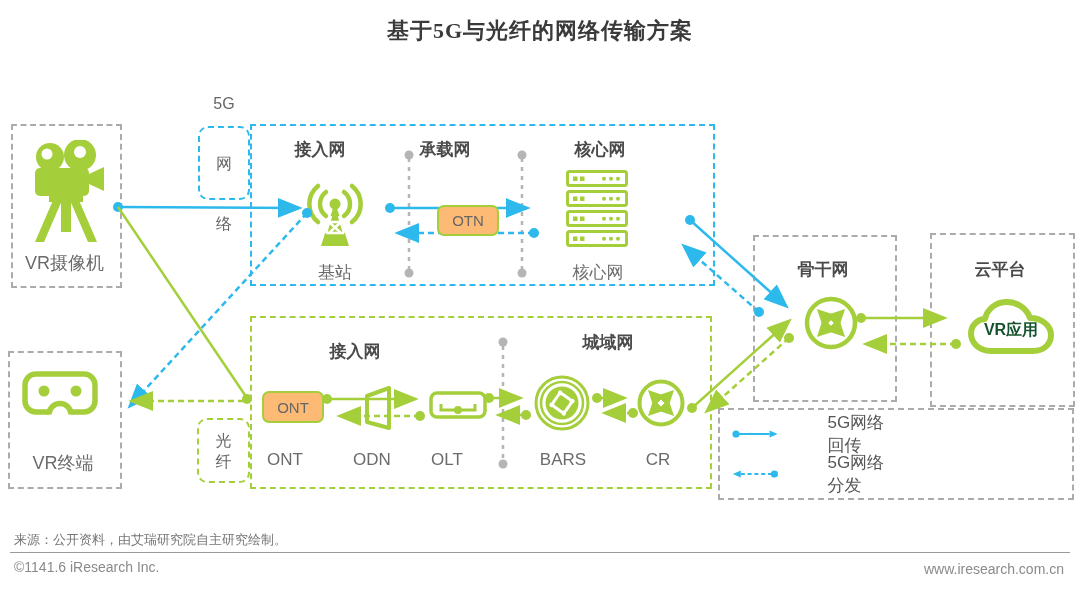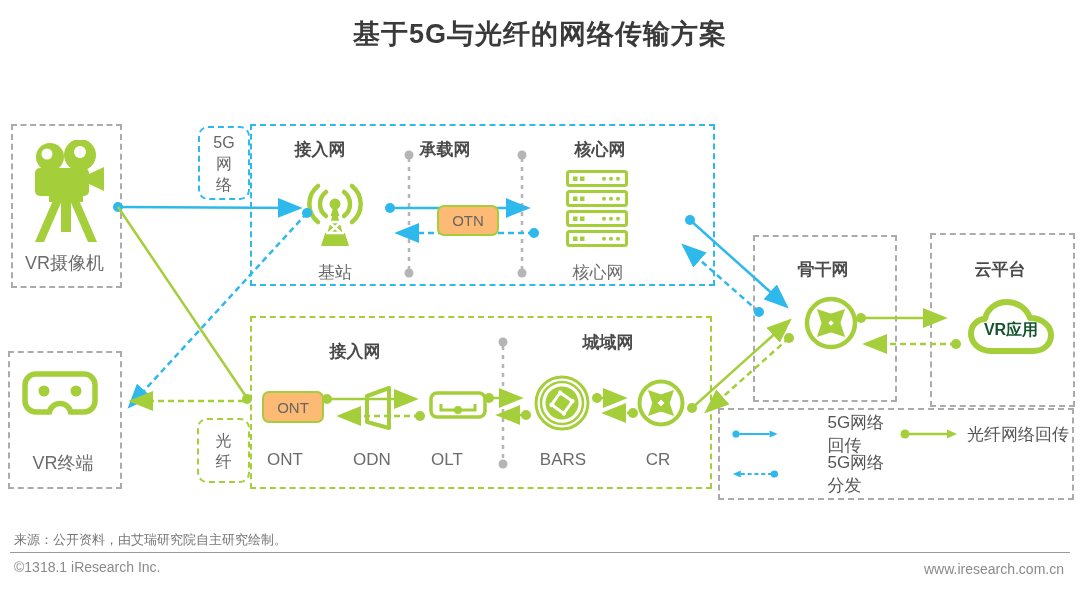--- a/index.html
+++ b/index.html
@@ -1,21 +1,21 @@
 <!DOCTYPE html>
 <html><head>
 <meta charset="utf-8">
 <style>
   html,body{margin:0;padding:0;background:#fff;}
   #stage{
     position:relative;width:1080px;height:589px;background:#ffffff;overflow:hidden;
     font-family:"Liberation Sans","DejaVu Sans",sans-serif;color:#666;
   }
   .abs{position:absolute;}
-  #title{left:0;top:16px;width:1080px;text-align:center;font-size:27px;font-weight:bold;color:#3a3a3a;letter-spacing:1px;z-index:5;}
+  #title{left:0;top:16px;width:1080px;text-align:center;font-size:22px;font-weight:bold;color:#3a3a3a;letter-spacing:1px;z-index:5;font-family:Liberation Serif, serif;}
   .dash-gray{border:2px dashed #ababab;z-index:1;}
   .dash-cyan{border:2px dashed #2eb9ec;z-index:1;}
   .dash-green{border:2px dashed #a5ce3b;z-index:1;}
   .tag{background:#fff;border-radius:10px;z-index:4;text-align:center;color:#666;font-size:16px;line-height:21px;display:flex;flex-direction:column;justify-content:center;}
   .seclabel{font-weight:bold;color:#4a4a4a;font-size:17px;text-align:center;width:100px;z-index:3;}
   .devlabel{color:#6b6b6b;font-size:17px;text-align:center;z-index:3;}
   .minibox{background:#fdba74;border:2px solid #a5ce3b;border-radius:7px;z-index:4;
     display:flex;align-items:center;justify-content:center;color:#666;font-size:15px;}
   .icon{z-index:2;}
   #connections{position:absolute;left:0;top:0;z-index:3;pointer-events:none;}
@@ -59,21 +59,21 @@
   <svg class="abs icon" style="left:22px;top:370px;" width="76" height="48" viewBox="0 0 76 46">
     <rect x="3" y="3" width="70" height="38" rx="11" fill="#fff" stroke="#a5ce3b" stroke-width="5.5"></rect>
     <path d="M27,44 A11,11 0 0,1 49,44 L49,46 L27,46 Z" fill="#fff"></path>
     <path d="M27,43.5 A11,11 0 0,1 49,43.5" fill="none" stroke="#a5ce3b" stroke-width="5.5"></path>
     <circle cx="22" cy="20" r="5.5" fill="#a5ce3b"></circle>
       <circle cx="54" cy="20" r="5.5" fill="#a5ce3b"></circle>
   </svg>
   <div class="abs devlabel" style="left:8px;top:451px;width:110px;font-size:18px;">VR终端</div>
 
   <div class="abs dash-cyan" style="left:250px;top:124px;width:461px;height:158px;"></div>
-  <div class="abs tag dash-cyan" style="left:198px;top:126px;width:48px;height:70px;">
+  <div class="abs tag dash-cyan" style="left:198px;top:126px;width:48px;height:70px;gap:39px;">
     <div>5G</div>
     <div>网</div>
     <div>络</div>
   </div>
   <div class="abs seclabel" style="left:270px;top:138px;">接入网</div>
   <div class="abs seclabel" style="left:395px;top:138px;">承载网</div>
   <div class="abs seclabel" style="left:550px;top:138px;">核心网</div>
 
   <svg class="abs icon" style="left:306px;top:178px;" width="58" height="78" viewBox="0 0 58 78">
     <polygon points="29,24 15,68 43,68" fill="#a5ce3b"></polygon>
@@ -285,39 +285,31 @@
   <div class="abs dash-gray" id="legend-box">
     <div class="legend-row">
       <div class="legend-item li-0">
         <svg class="lsample" width="58" height="14" viewBox="0 0 58 14">
           <circle cx="5" cy="7" r="4.5" fill="#2eb9ec"></circle>
           <line x1="9" y1="7" x2="47" y2="7" stroke="#2eb9ec" stroke-width="2.5"></line>
           <polygon points="47,2.5 57,7 47,11.5" fill="#2eb9ec"></polygon>
         </svg>
         <span class="ltext">5G网络回传</span>
       </div>
-      <div class="legend-item">
-        <svg class="lsample" width="58" height="14" viewBox="0 0 58 14">
-          <circle cx="5" cy="7" r="4.5" fill="#a5ce3b"></circle>
-          <line x1="9" y1="7" x2="47" y2="7" stroke="#a5ce3b" stroke-width="2.5"></line>
-          <polygon points="47,2.5 57,7 47,11.5" fill="#a5ce3b"></polygon>
-        </svg>
-        <span class="ltext">光纤网络回传</span>
-      </div>
     </div>
     <div class="legend-row">
       <div class="legend-item li-2">
         <svg class="lsample" width="58" height="14" viewBox="0 0 58 14">
           <polygon points="1,7 11,2.5 11,11.5" fill="#2eb9ec"></polygon>
           <line x1="11" y1="7" x2="50" y2="7" stroke="#2eb9ec" stroke-width="2.5" stroke-dasharray="5,3.5"></line>
           <circle cx="53" cy="7" r="4.5" fill="#2eb9ec"></circle>
         </svg>
         <span class="ltext">5G网络分发</span>
       </div>
     </div>
   </div>
 
   <div class="abs" id="source-line">来源：公开资料，由艾瑞研究院自主研究绘制。</div>
   <div class="abs" id="divider"></div>
-  <div class="abs" id="copyright">©1318.1 iResearch Inc.</div>
+  <div class="abs" id="copyright">©1141.6 iResearch Inc.</div>
   <div class="abs" id="website">www.iresearch.com.cn</div>
 
 </div>
 
 </body></html>

